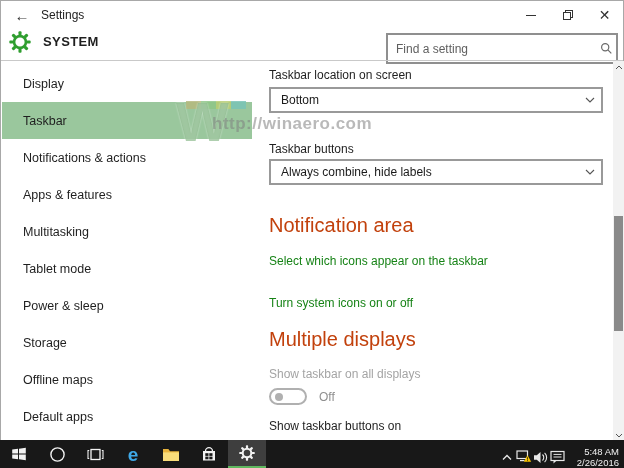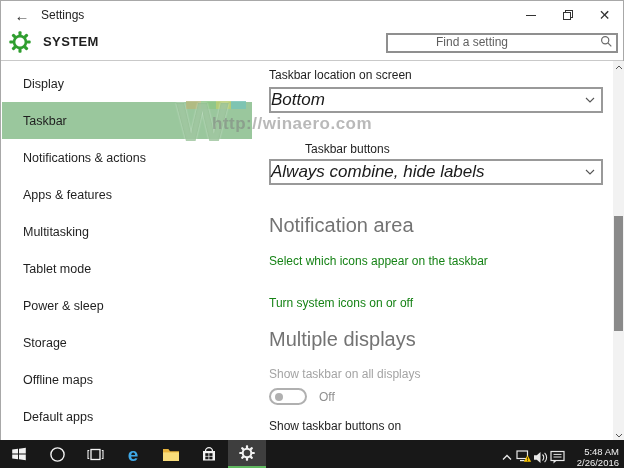--- a/index.html
+++ b/index.html
@@ -14,38 +14,38 @@
   .win-title { position:absolute; left:40px; top:0; height:28px; line-height:28px; font-size:12px; color:#222; }
   .win-controls { position:absolute; right:0; top:0; height:28px; display:flex; }
   .win-btn { width:37px; height:28px; display:flex; align-items:center; justify-content:center; color:#333; }
   .min-glyph { display:inline-block; width:10px; height:1px; background:#333; }
   .close-glyph { font-size:14px; line-height:14px; color:#333; }
 
   
   .page-header { position:absolute; left:0; top:28px; right:0; height:31px; background:#fff; }
   .gear-green { position:absolute; left:8px; top:2px; }
   .page-title { position:absolute; left:42px; top:0; height:26px; line-height:26px; font-size:13px; font-weight:700; letter-spacing:0.4px; color:#1f1f1f; }
-  .search-box { position:absolute; left:385px; top:4px; width:232px; height:20px; border:2px solid #8f8f8f; background:#fff; display:flex; align-items:flex-start;padding-left:40px; }
+  .search-box { position:absolute; left:385px; top:4px; width:232px; height:31px; border:2px solid #8f8f8f; background:#fff; display:flex; align-items:center; }
   .search-box input { flex:1; border:none; outline:none; font-size:12px; color:#444; padding-left:8px; font-family:inherit; background:transparent; }
   .search-box input::placeholder { color:#5f5f5f; opacity:1; }
   .search-icon { width:20px; display:flex; justify-content:center; }
   .header-divider { position:absolute; left:0; top:59px; right:0; height:1px; background:#c9c9c9; }
 
   
   .sidebar { position:absolute; left:1px; top:60px; width:250px; bottom:0; padding-top:4px; background:#fff; }
   .side-item { height:37px; display:flex; align-items:center; padding-left:21px; font-size:12.5px; color:#1f1f1f; cursor:pointer; }
   .side-item.selected { background:#9ac79d; }
 
   
   .content { position:absolute; left:268px; top:60px; width:334px; height:380px; }
   .field-label { position:absolute; left:0; font-size:12px; color:#1f1f1f; }
   .select-box { position:absolute; left:0; width:334px; height:26px; border:2px solid #999; background:#fff; display:flex; align-items:center; cursor:pointer; }
-  .select-box .sel-text { flex:1; font-size:17px; color:#1a1a1a;font-style:italic; }
+  .select-box .sel-text { flex:1; padding-left:10px; font-size:12px; color:#1a1a1a; }
   .select-box .sel-chev { width:22px; display:flex; justify-content:center; }
-  .section-title { position:absolute; left:0; font-size:20px; font-weight:400; color:#737373; line-height:28px; }
+  .section-title { position:absolute; left:0; font-size:20px; font-weight:400; color:#c2410c; line-height:28px; }
   .green-link { position:absolute; left:0; font-size:12px; color:#178317; cursor:pointer; }
   .gray-label { position:absolute; left:0; font-size:12px; color:#a4a4a4; }
   .toggle-row { position:absolute; left:0; display:flex; align-items:center;text-align:center; }
   .toggle-pill { width:38px; height:17px; border:2px solid #b0b0b0; border-radius:9px; display:flex; align-items:center; background:#fff; cursor:pointer; }
   .toggle-knob { width:8px; height:8px; border-radius:50%; background:#b0b0b0; margin-left:4px; }
   .toggle-state { margin-left:12px; font-size:12px; color:#8f8f8f; }
 
   
   .scrollbar { position:absolute; left:612px; top:60px; width:11px; height:380px; background:#f2f2f2; }
   .sb-caret { position:absolute; left:0; width:11px; height:12px; display:flex; align-items:center; justify-content:center; cursor:pointer; }
@@ -140,21 +140,21 @@
       <div class="field-label" style="top:7px;">Taskbar location on screen</div>
       <div class="select-box" style="top:26px;">
         <span class="sel-text">Bottom</span>
         <span class="sel-chev">
           <svg width="10" height="6" viewBox="0 0 10 6">
               <polyline points="1,1 5,5 9,1" fill="none" stroke="#555" stroke-width="1.1"></polyline>
             </svg>
         </span>
       </div>
 
-      <div class="field-label" style="top:81px;margin-left:36px;">Taskbar buttons</div>
+      <div class="field-label" style="top:81px;">Taskbar buttons</div>
       <div class="select-box" style="top:98px;">
         <span class="sel-text">Always combine, hide labels</span>
         <span class="sel-chev">
           <svg width="10" height="6" viewBox="0 0 10 6">
               <polyline points="1,1 5,5 9,1" fill="none" stroke="#555" stroke-width="1.1"></polyline>
             </svg>
         </span>
       </div>
 
       <div class="section-title" style="top:150px;">Notification area</div>

